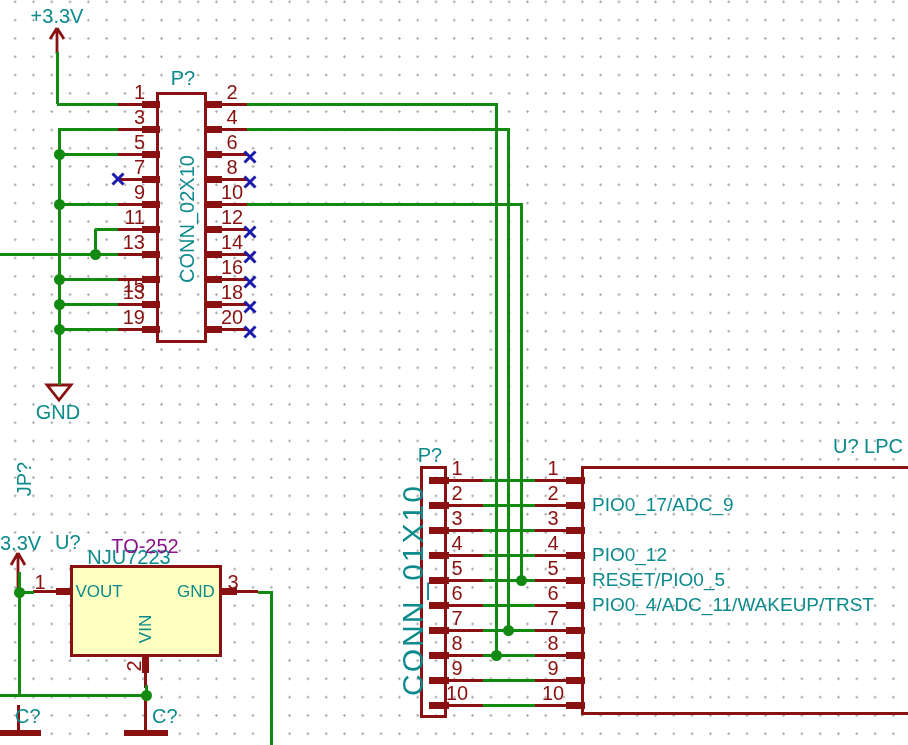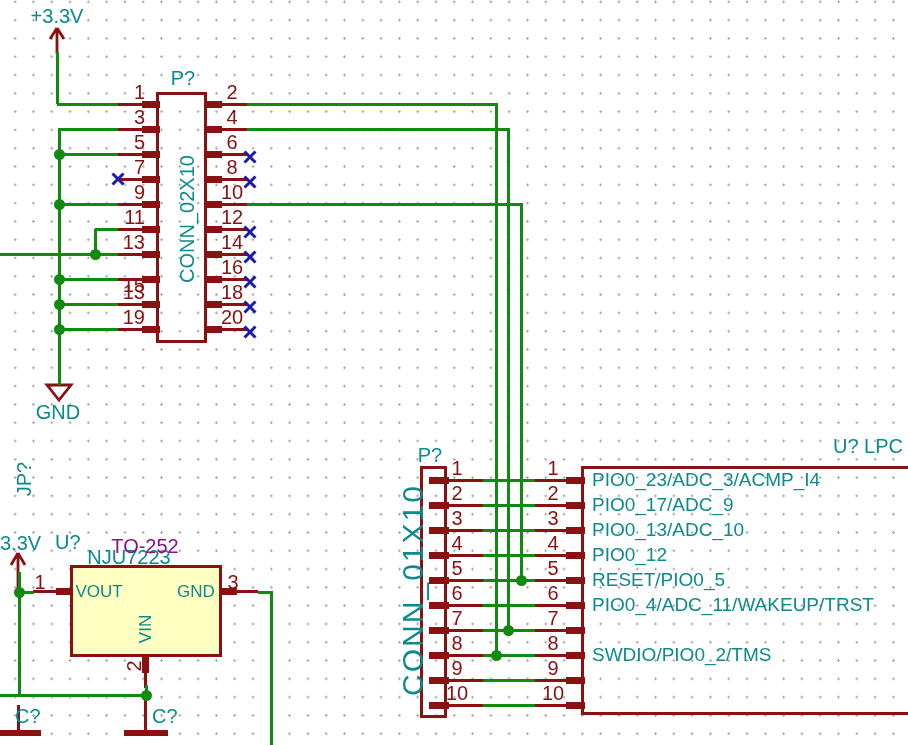--- a/index.html
+++ b/index.html
@@ -210,37 +210,35 @@
     <div class="abs" style="left: 242px; top: 324px; width: 16px; height: 16px;"><svg class="ncx" width="16" height="16" viewBox="0 0 16 16">
         <path d="M2.5 2.5 L13.5 13.5 M13.5 2.5 L2.5 13.5"></path>
       </svg></div>
     <div class="pinred" style="left: 449px; top: 478.5px; width: 34px; height: 3px;"></div>
     <div class="pinred" style="left: 429px; top: 476.5px; width: 20px; height: 7px;"></div>
     <div class="wire" style="left: 483px; top: 478.5px; width: 52px; height: 3px;"></div>
     <div class="pinred" style="left: 535px; top: 478.5px; width: 48px; height: 3px;"></div>
     <div class="pinred" style="left: 566px; top: 476.5px; width: 19px; height: 7px;"></div>
     <div class="txt num ctrbox" style="left: 437px; top: 459px; width: 40px;">1</div>
     <div class="txt num ctrbox" style="left: 533px; top: 459px; width: 40px;">1</div>
-    <div class="txt lbl" style="left: 592px; top: 471px;">PIO0_23/ADC_3/ACMP_I4</div>
     <div class="pinred" style="left: 449px; top: 503.5px; width: 34px; height: 3px;"></div>
     <div class="pinred" style="left: 429px; top: 501.5px; width: 20px; height: 7px;"></div>
     <div class="wire" style="left: 483px; top: 503.5px; width: 52px; height: 3px;"></div>
     <div class="pinred" style="left: 535px; top: 503.5px; width: 48px; height: 3px;"></div>
     <div class="pinred" style="left: 566px; top: 501.5px; width: 19px; height: 7px;"></div>
     <div class="txt num ctrbox" style="left: 437px; top: 484px; width: 40px;">2</div>
     <div class="txt num ctrbox" style="left: 533px; top: 484px; width: 40px;">2</div>
     <div class="txt lbl" style="left: 592px; top: 496px;">PIO0_17/ADC_9</div>
     <div class="pinred" style="left: 449px; top: 528.5px; width: 34px; height: 3px;"></div>
     <div class="pinred" style="left: 429px; top: 526.5px; width: 20px; height: 7px;"></div>
     <div class="wire" style="left: 483px; top: 528.5px; width: 52px; height: 3px;"></div>
     <div class="pinred" style="left: 535px; top: 528.5px; width: 48px; height: 3px;"></div>
     <div class="pinred" style="left: 566px; top: 526.5px; width: 19px; height: 7px;"></div>
     <div class="txt num ctrbox" style="left: 437px; top: 509px; width: 40px;">3</div>
     <div class="txt num ctrbox" style="left: 533px; top: 509px; width: 40px;">3</div>
-    <div class="txt lbl" style="left: 592px; top: 521px;">PIO0_13/ADC_10</div>
     <div class="pinred" style="left: 449px; top: 553.5px; width: 34px; height: 3px;"></div>
     <div class="pinred" style="left: 429px; top: 551.5px; width: 20px; height: 7px;"></div>
     <div class="wire" style="left: 483px; top: 553.5px; width: 52px; height: 3px;"></div>
     <div class="pinred" style="left: 535px; top: 553.5px; width: 48px; height: 3px;"></div>
     <div class="pinred" style="left: 566px; top: 551.5px; width: 19px; height: 7px;"></div>
     <div class="txt num ctrbox" style="left: 437px; top: 534px; width: 40px;">4</div>
     <div class="txt num ctrbox" style="left: 533px; top: 534px; width: 40px;">4</div>
     <div class="txt lbl" style="left: 592px; top: 546px;">PIO0_12</div>
     <div class="pinred" style="left: 449px; top: 578.5px; width: 34px; height: 3px;"></div>
     <div class="pinred" style="left: 429px; top: 576.5px; width: 20px; height: 7px;"></div>
@@ -265,21 +263,20 @@
     <div class="pinred" style="left: 566px; top: 626.5px; width: 19px; height: 7px;"></div>
     <div class="txt num ctrbox" style="left: 437px; top: 609px; width: 40px;">7</div>
     <div class="txt num ctrbox" style="left: 533px; top: 609px; width: 40px;">7</div>
     <div class="pinred" style="left: 449px; top: 653.5px; width: 34px; height: 3px;"></div>
     <div class="pinred" style="left: 429px; top: 651.5px; width: 20px; height: 7px;"></div>
     <div class="wire" style="left: 483px; top: 653.5px; width: 52px; height: 3px;"></div>
     <div class="pinred" style="left: 535px; top: 653.5px; width: 48px; height: 3px;"></div>
     <div class="pinred" style="left: 566px; top: 651.5px; width: 19px; height: 7px;"></div>
     <div class="txt num ctrbox" style="left: 437px; top: 634px; width: 40px;">8</div>
     <div class="txt num ctrbox" style="left: 533px; top: 634px; width: 40px;">8</div>
-    <div class="txt lbl" style="left: 592px; top: 646px;">SWDIO/PIO0_2/TMS</div>
     <div class="pinred" style="left: 449px; top: 678.5px; width: 34px; height: 3px;"></div>
     <div class="pinred" style="left: 429px; top: 676.5px; width: 20px; height: 7px;"></div>
     <div class="wire" style="left: 483px; top: 678.5px; width: 52px; height: 3px;"></div>
     <div class="pinred" style="left: 535px; top: 678.5px; width: 48px; height: 3px;"></div>
     <div class="pinred" style="left: 566px; top: 676.5px; width: 19px; height: 7px;"></div>
     <div class="txt num ctrbox" style="left: 437px; top: 659px; width: 40px;">9</div>
     <div class="txt num ctrbox" style="left: 533px; top: 659px; width: 40px;">9</div>
     <div class="pinred" style="left: 449px; top: 703.5px; width: 34px; height: 3px;"></div>
     <div class="pinred" style="left: 429px; top: 701.5px; width: 20px; height: 7px;"></div>
     <div class="wire" style="left: 483px; top: 703.5px; width: 52px; height: 3px;"></div>

